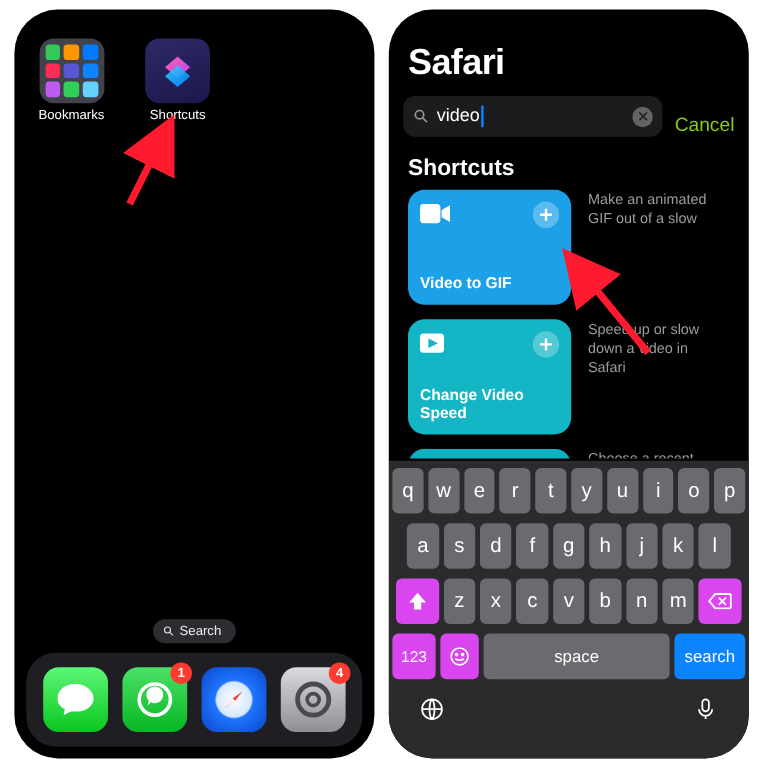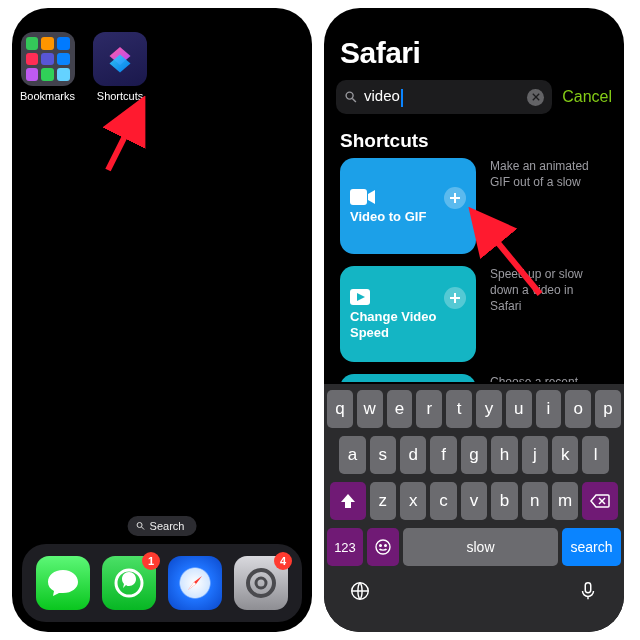--- a/index.html
+++ b/index.html
@@ -3,21 +3,21 @@
 <meta charset="utf-8">
 <style>
   * { box-sizing: border-box; margin: 0; padding: 0; }
   html, body { width: 640px; height: 640px; background: #fff; font-family: -apple-system, "Helvetica Neue", Arial, sans-serif; overflow: hidden; }
   .canvas { position: relative; width: 640px; height: 640px; }
   .phone { position: absolute; top: 8px; width: 300px; height: 624px; background: #000; border-radius: 36px; overflow: hidden; }
   .phone.left { left: 12px; }
   .phone.right { left: 324px; }
 
   
-  .home-icons { position: absolute; top: 24px; left: 8px; display: flex; gap: 18px; }
+  .home-icons { position: absolute; top: 24px; left: 20px; display: flex; gap: 34px; }
   .app { display: flex; flex-direction: column; align-items: center; gap: 4px; }
   .app-icon { width: 54px; height: 54px; border-radius: 12px; }
   .folder-icon { background: rgba(120,120,140,0.55); display: grid; grid-template-columns: repeat(3,1fr); grid-template-rows: repeat(3,1fr); padding: 5px; gap: 3px; }
   .folder-icon span { border-radius: 3px; }
   .shortcuts-icon { background: linear-gradient(160deg,#2d2a66,#1a184c); display:flex; align-items:center; justify-content:center; }
   .shortcuts-glyph { width: 30px; height: 30px; position: relative; }
   .shortcuts-glyph svg { width: 100%; height: 100%; }
   .app-label { font-size: 11px; color: #fff; font-weight: 400; }
 
   .search-pill { position: absolute; bottom: 96px; left: 50%; transform: translateX(-50%); background: rgba(80,80,90,0.55); color: #eee; font-size: 11px; padding: 4px 12px 4px 8px; border-radius: 14px; display:flex; align-items:center; gap:4px; }
@@ -26,48 +26,48 @@
   .dock { position: absolute; bottom: 10px; left: 10px; right: 10px; height: 78px; background: rgba(60,60,70,0.5); border-radius: 24px; display:flex; align-items:center; justify-content:space-around; padding: 0 8px; }
   .dock .dicon { width: 54px; height: 54px; border-radius: 13px; position: relative; }
   .badge { position: absolute; top:-4px; right:-4px; background:#ff3b30; color:#fff; font-size:11px; font-weight:600; min-width:18px; height:18px; border-radius:9px; display:flex; align-items:center; justify-content:center; padding:0 4px; }
 
   
   .arrow { position: absolute; pointer-events: none; }
   .arrow svg { display:block; }
 
   
   .gallery-title { position:absolute; top:28px; left:16px; color:#fff; font-size:30px; font-weight:700; letter-spacing:-0.5px; }
-  .search-row { position:absolute; top:72px; left:12px; right:12px; display:flex; align-items:center; gap:10px; }
+  .search-row { position:absolute; top:72px; left:12px; right:12px; display:flex; align-items:flex-end; gap:10px; }
   .searchbox { flex:1; background:#1c1c1e; border-radius:10px; height:34px; display:flex; align-items:center; padding:0 8px; }
   .searchbox svg { width:14px; height:14px; flex-shrink:0; }
   .searchbox .q { color:#fff; font-size:15px; margin-left:6px; position:relative; }
   .caret { display:inline-block; width:2px; height:18px; background:#0a84ff; vertical-align:middle; margin-left:1px; }
   .clearbtn { width:17px; height:17px; background:#636366; border-radius:50%; display:flex; align-items:center; justify-content:center; margin-left:auto; }
   .clearbtn svg { width:8px; height:8px; }
   .cancel { color:#84cc16; font-size:16px; }
 
   .section-h { position:absolute; top:122px; left:16px; color:#fff; font-size:19px; font-weight:700; }
   .results { position:absolute; top:150px; left:16px; right:16px; bottom:250px; overflow:hidden; }
   .result-row { display:flex; gap:14px; margin-bottom:12px; }
-  .card { width:136px; height:96px; border-radius:14px; padding:10px; color:#fff; display:flex; flex-direction:column; justify-content:center; position:relative; }
+  .card { width:136px; height:96px; border-radius:14px; padding:10px; color:#fff; display:flex; flex-direction:column; justify-content:space-between; position:relative; }
   .card1 { background:#1ca0e8; }
   .card2 { background:#14b5c4; }
   .card3 { background:#0fb0c0; }
   .card .top { display:flex; justify-content:space-between; align-items:flex-start; }
   .card .ic { width:26px; height:20px; }
   .plus-circ { width:22px; height:22px; border-radius:50%; background:rgba(255,255,255,0.28); display:flex; align-items:center; justify-content:center; }
   .card-title { font-size:13px; font-weight:600; line-height:1.2; }
   .desc { font-size:12px; color:#9b9ba1; line-height:1.35; flex:1; }
 
   
   .kb { position:absolute; left:0; right:0; bottom:0; height:248px; background:#2b2b2d; padding:6px 3px 6px 3px; display:flex; flex-direction:column; gap:8px; }
   .kb-row { display:flex; gap:4px; justify-content:center; }
   .key { background:#6b6b6f; color:#fff; border-radius:5px; height:38px; display:flex; align-items:center; justify-content:center; font-size:17px; }
   .kw { width:26.4px; }
-  .key.special { background:#701a75; }
+  .key.special { background:#d946ef; }
   .key.enter { background:#0a84ff; width:59px; font-size:14px; }
   .key.space { flex:1; background:#6b6b6f; font-size:14px; }
   .key.shift, .key.del { width:36px; }
   .kb-bottom { display:flex; justify-content:space-between; align-items:center; padding:6px 22px 0; }
   .kb-bottom svg { width:22px; height:22px; }
 </style>
 </head>
 <body>
 
 <div class="canvas">
@@ -272,21 +272,21 @@
       <div class="kb-row">
         <div class="key special" style="width:36px;font-size:13px">123</div>
         <div class="key special" style="width:32px">
             <svg width="18" height="18" viewBox="0 0 18 18" fill="none" stroke="#fff" stroke-width="1.4">
               <circle cx="9" cy="9" r="7"></circle>
               <circle cx="6.5" cy="7.5" r="0.8" fill="#fff"></circle>
               <circle cx="11.5" cy="7.5" r="0.8" fill="#fff"></circle>
               <path d="M5.5 11c1 1.5 6 1.5 7 0"></path>
             </svg>
           </div>
-        <div class="key space">slow</div>
+        <div class="key space">space</div>
         <div class="key enter">search</div>
       </div>
       <div class="kb-bottom">
         <svg viewBox="0 0 24 24" fill="none" stroke="#fff" stroke-width="1.6">
             <circle cx="12" cy="12" r="9"></circle>
             <path d="M3 12h18M12 3c3 3 3 15 0 18M12 3c-3 3-3 15 0 18"></path>
           </svg>
         <svg viewBox="0 0 24 24" fill="none" stroke="#fff" stroke-width="1.6">
             <rect x="9" y="3" width="6" height="11" rx="3"></rect>
             <path d="M6 12a6 6 0 0012 0M12 18v3"></path>

